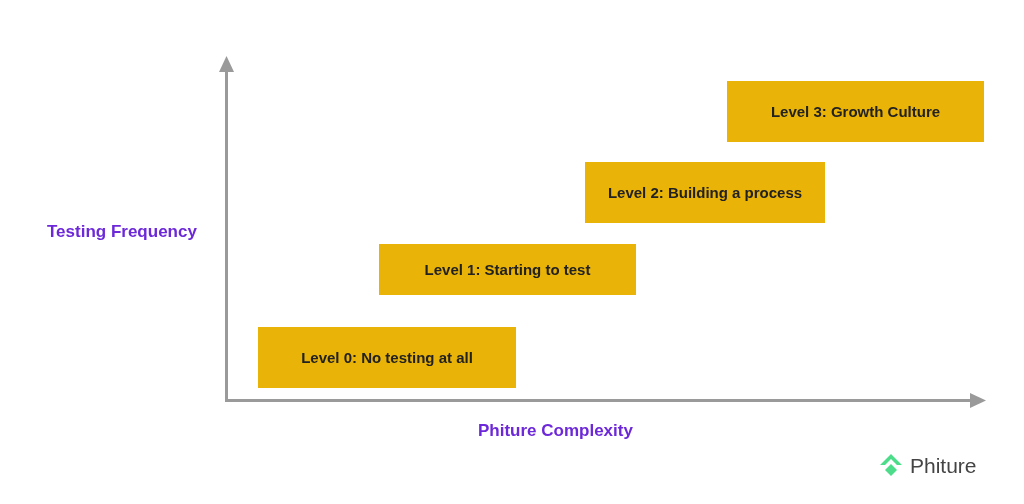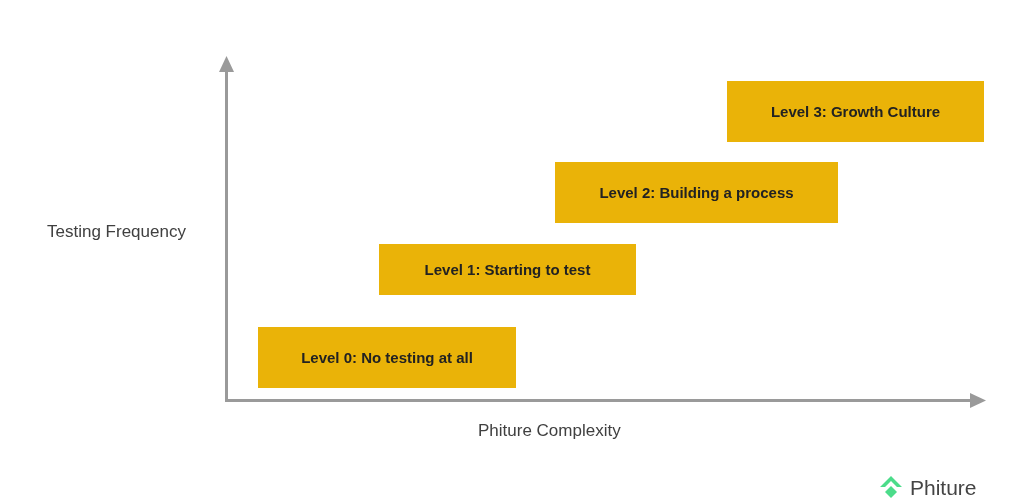--- a/index.html
+++ b/index.html
@@ -1,22 +1,22 @@
 <!DOCTYPE html>
 <html><head>
 <meta charset="utf-8">
 <style>
   html, body { margin:0; padding:0; }
   body { width:1024px; height:504px; background:#ffffff; position:relative; overflow:hidden;
          font-family:"Liberation Sans", "DejaVu Sans", sans-serif; color:#222; }
   .box { position:absolute; background:#eab308; display:flex; align-items:center; justify-content:center;
          font-weight:bold; font-size:15px; color:#222; }
-  .axis-label { position:absolute; font-weight:normal; font-size:17px; color:#404040; white-space:nowrap; }
+  .axis-label { position:absolute; font-weight:bold; font-size:17px; color:#6d28d9; white-space:nowrap; }
   .axis { position:absolute; background:#9a9a9a; }
-  .brand { position:absolute; left:880px; top:476px; display:flex; align-items:flex-start; gap:8px; }
+  .brand { position:absolute; left:880px; top:454px; display:flex; align-items:flex-start; gap:8px; }
   .brand-text { font-size:21px; color:#444; }
 </style>
 </head>
 <body>
 
 <div class="axis" style="left:225px; top:68px; width:3px; height:334px;"></div>
 <svg style="position:absolute; left:219px; top:56px;" width="15" height="16">
     <polygon points="7.5,0 15,16 0,16" fill="#9a9a9a"></polygon>
   </svg>
 
@@ -27,21 +27,21 @@
 
 <div class="axis-label" style="left:47px; top:222px;">Testing Frequency</div>
 <div class="axis-label" style="left:478px; top:421px;">Phiture Complexity</div>
 
 <div class="box" style="left:236px; top:327px; width:258px; height:61px;margin-left:22px;">
   <span>Level 0: No testing at all</span>
 </div>
 <div class="box" style="left:379px; top:244px; width:257px; height:51px;">
   <span>Level 1: Starting to test</span>
 </div>
-<div class="box" style="left:555px; top:162px; width:283px; height:61px;">
+<div class="box" style="left:585px; top:162px; width:240px; height:61px;">
   <span>Level 2: Building a process</span>
 </div>
 <div class="box" style="left:727px; top:81px; width:257px; height:61px;">
   <span>Level 3: Growth Culture</span>
 </div>
 
 <div class="brand">
   <svg width="22" height="24" viewBox="0 0 22 24">
     <polygon points="11,0 22,11 17,11 11,5 5,11 0,11" fill="#4cdc8a"></polygon>
     <polygon points="11,10 17,16 11,22 5,16" fill="#4cdc8a"></polygon>

